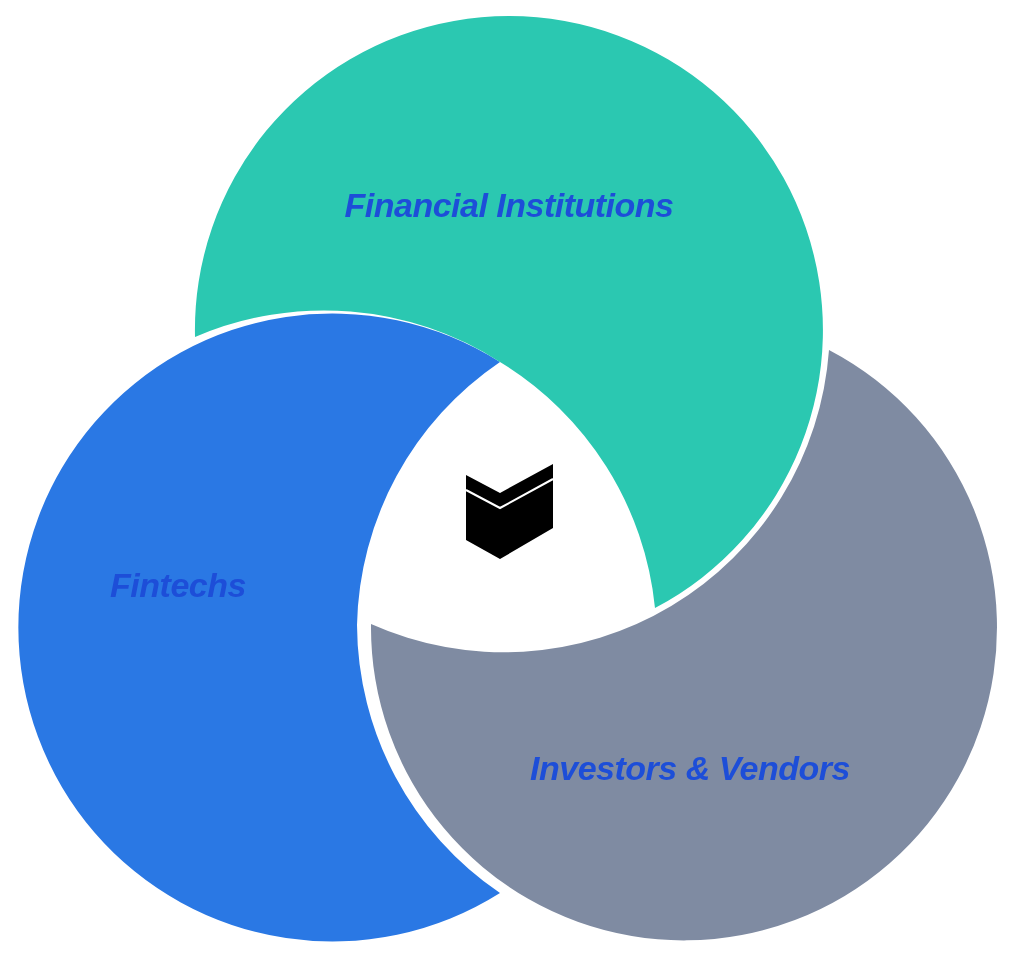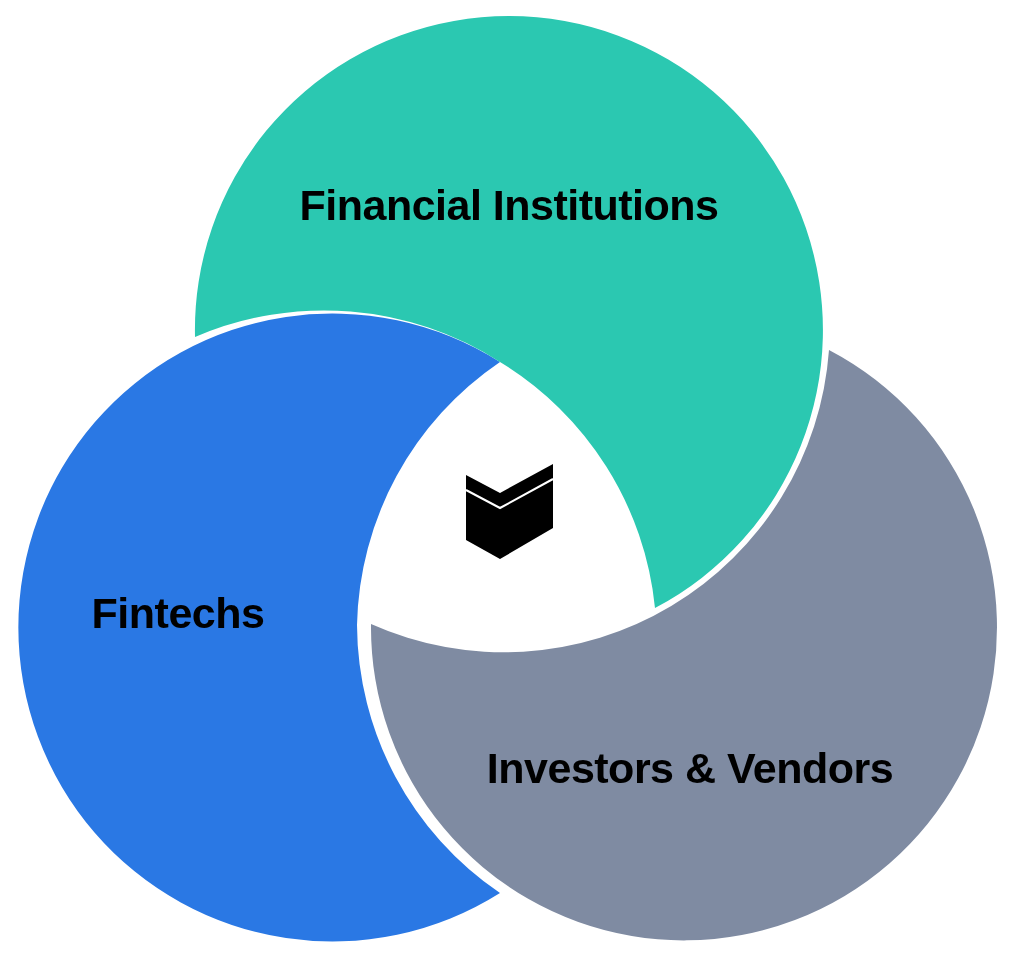--- a/index.html
+++ b/index.html
@@ -1,18 +1,18 @@
 <!DOCTYPE html>
 <html><head>
 <meta charset="utf-8">
 <style>
   html, body { margin: 0; padding: 0; background: #ffffff; }
   body { width: 1019px; height: 961px; position: relative; overflow: hidden; font-family: "Liberation Sans", "DejaVu Sans", sans-serif; }
   #venn { position: absolute; left: 0; top: 0; }
-  .label { position: absolute; color: #000000; font-weight: bold; font-size: 43px; white-space: nowrap; transform: translate(-50%, -50%); letter-spacing: -0.5px; }
+  .label { position: absolute; color: #1d4ed8; font-weight: bold; font-size: 34px; white-space: nowrap; transform: translate(-50%, -50%); letter-spacing: -0.5px; font-style: italic; }
   #logo { position: absolute; left: 466px; top: 464px; width: 88px; height: 96px; }
 </style>
 </head>
 <body>
 
 <svg id="venn" width="1019" height="961" viewBox="0 0 1019 961" xmlns="http://www.w3.org/2000/svg">
   <defs>
 
     <mask id="m-teal">
       <rect width="1019" height="961" fill="#fff"></rect>
@@ -45,19 +45,19 @@
   </g>
 
   <g>
     <path fill="#7f8ba2" d="M 829 350
          A 313 313 0 1 1 371 624
          A 326 326 0 0 0 829 350 Z"></path>
   </g>
 </svg>
 
 <div class="label" style="left:509px; top:205px;">Financial Institutions</div>
-<div class="label" style="left:178px; top:613px;">Fintechs</div>
+<div class="label" style="left:178px; top:585px;">Fintechs</div>
 <div class="label" style="left:690px; top:768px;">Investors &amp; Vendors</div>
 
 <svg id="logo" viewBox="0 0 88 96" xmlns="http://www.w3.org/2000/svg">
   <polygon points="0,11 34,29 87,0 87,64 34,95 0,76" fill="#000000"></polygon>
   <polyline points="0,26 34,44 87,15" fill="none" stroke="#ffffff" stroke-width="2"></polyline>
 </svg>
 
 </body></html>

